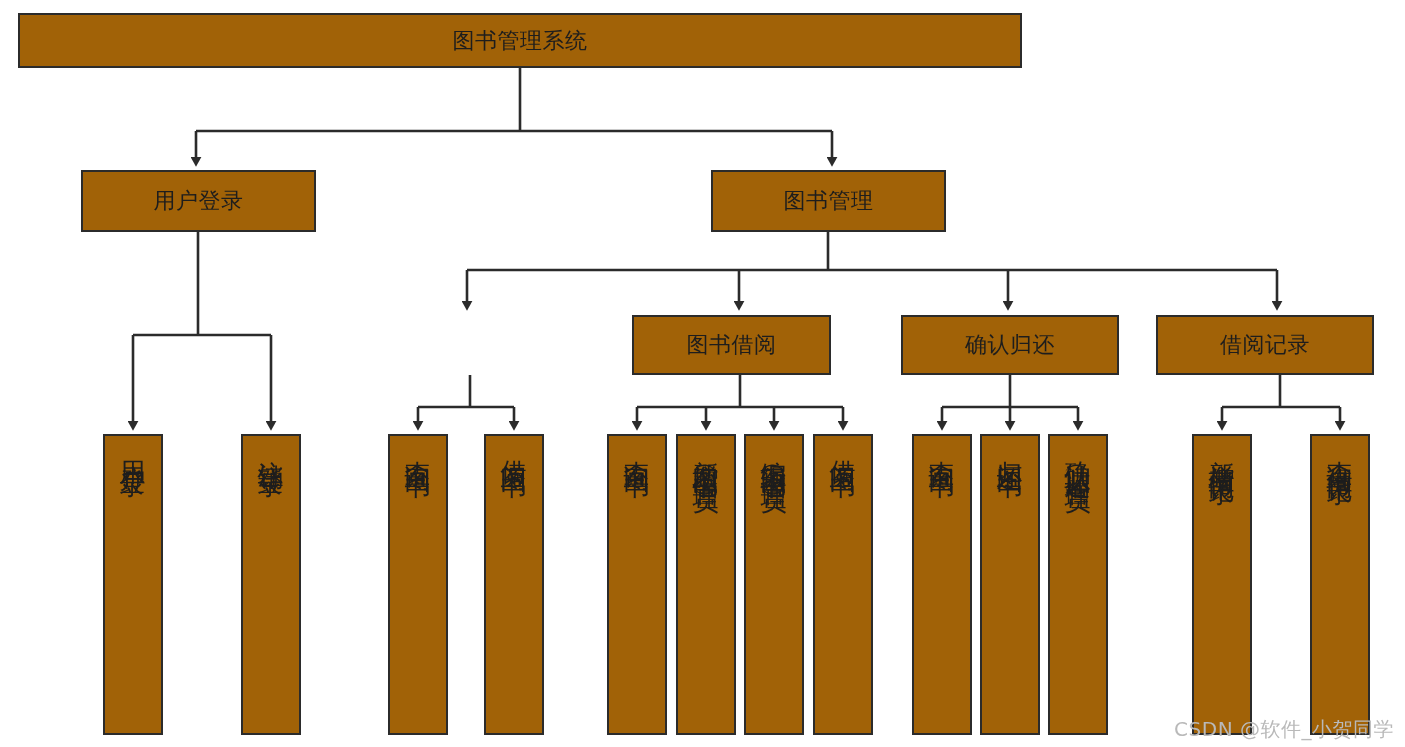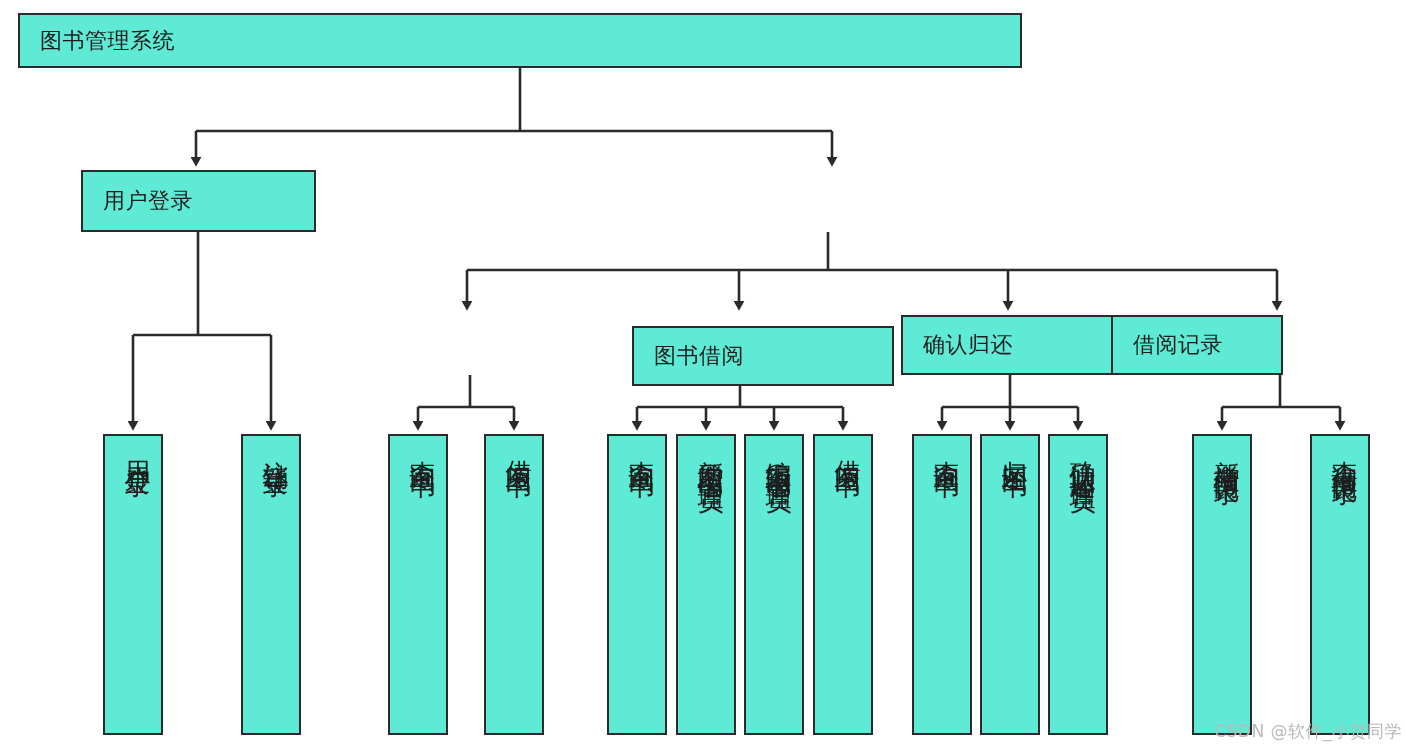--- a/index.html
+++ b/index.html
@@ -20,28 +20,27 @@
   #wires {
     position: absolute;
     left: 0;
     top: 0;
     width: 1405px;
     height: 747px;
   }
   .node {
     position: absolute;
     box-sizing: border-box;
-    background: #5eead4;
+    background: #a16207;
     border: 2.5px solid #2b2b2b;
     display: flex;
     align-items: center;
-    justify-content: flex-start;
+    justify-content: center;
     color: #1d1d1d;
     z-index: 2;
-    padding-left: 20px;
   }
   .node .lbl {
     display: block;
     line-height: 1.18;
     letter-spacing: 0.5px;
     white-space: nowrap;
   }
   
   .node.h .lbl {
     font-size: 22px;
@@ -58,23 +57,23 @@
     writing-mode: vertical-rl;
     text-orientation: upright;
     font-size: 26px;
     line-height: 1.0;
     letter-spacing: 4px;
     white-space: normal;
     max-height: 100%;
   }
   #watermark {
     position: absolute;
-    right: 3px;
+    right: 11px;
     bottom: 4px;
-    font-size: 17px;
+    font-size: 20px;
     color: #b9b9b9;
     z-index: 5;
     white-space: nowrap;
     letter-spacing: 0.5px;
   }
 </style>
 </head>
 <body>
 
 <div id="canvas">
@@ -130,28 +129,31 @@
     </g>
   </svg>
 
   <div class="node root h" style="left:18px; top:13px; width:1004px; height:55px;">
     <span class="lbl">图书管理系统</span>
   </div>
 
   <div class="node h" style="left:81px; top:170px; width:235px; height:62px;">
     <span class="lbl">用户登录</span>
   </div>
-
-  <div class="node h" style="left:632px; top:326px; width:262px; height:60px;">
+  <div class="node h" style="left:711px; top:170px; width:235px; height:62px;">
+    <span class="lbl">图书管理</span>
+  </div>
+
+  <div class="node h" style="left:632px; top:315px; width:199px; height:60px;">
     <span class="lbl">图书借阅</span>
   </div>
   <div class="node h" style="left:901px; top:315px; width:218px; height:60px;">
     <span class="lbl">确认归还</span>
   </div>
-  <div class="node h" style="left:1111px; top:315px; width:172px; height:60px;">
+  <div class="node h" style="left:1156px; top:315px; width:218px; height:60px;">
     <span class="lbl">借阅记录</span>
   </div>
 
   <div class="node v" style="left:103px; top:434px; width:60px; height:301px;">
     <span class="lbl">用户登录</span>
   </div>
   <div class="node v" style="left:241px; top:434px; width:60px; height:301px;">
     <span class="lbl">注销登录</span>
   </div>
 

